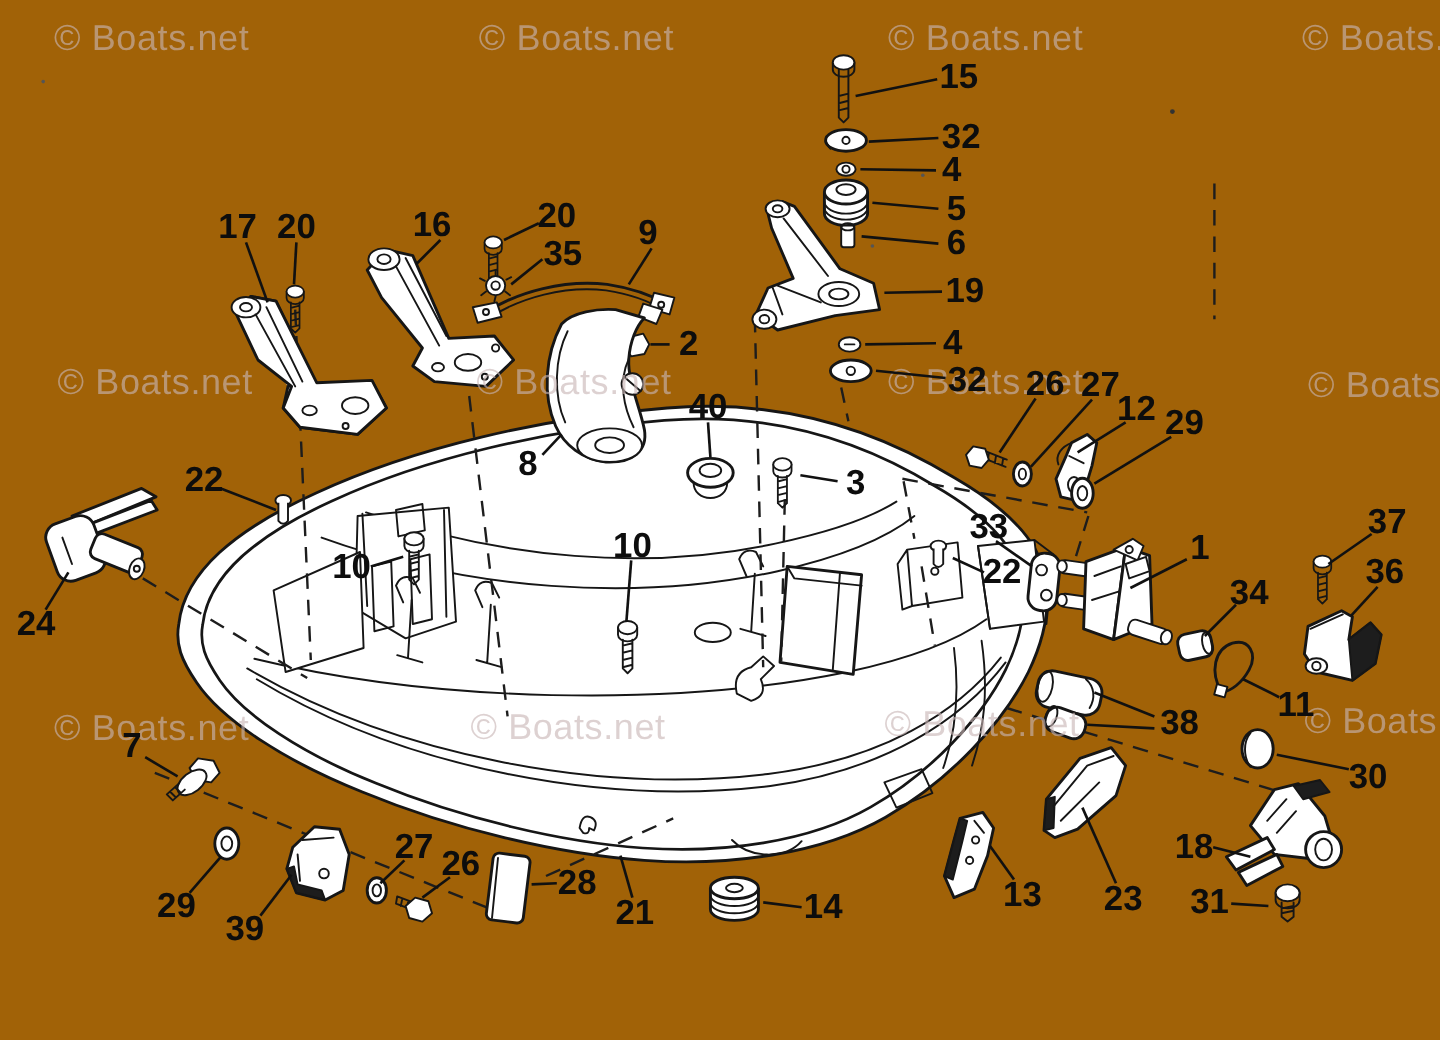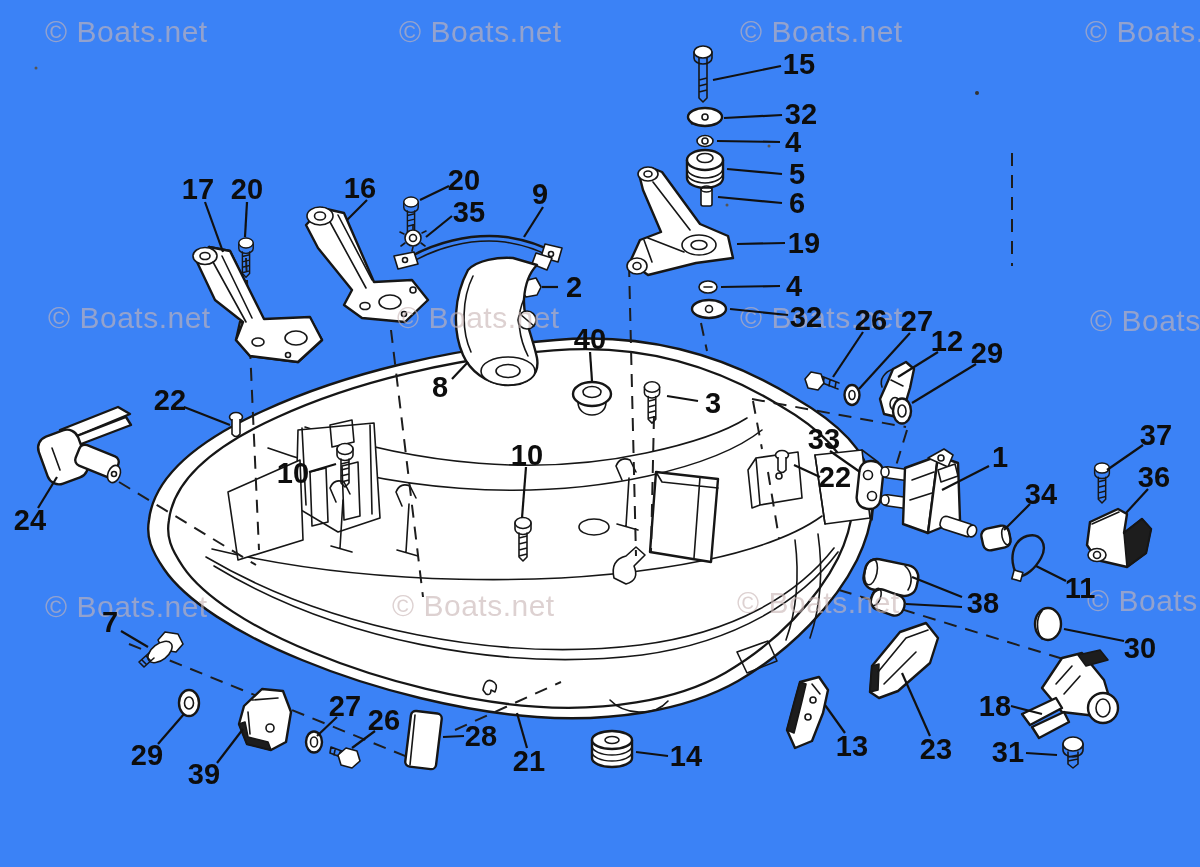--- a/index.html
+++ b/index.html
@@ -1,16 +1,16 @@
 <!DOCTYPE html>
 <html><head>
 <meta charset="utf-8">
 <style>
   html,body{margin:0;padding:0;background:#888;}
-  .stage{position:relative;width:1200px;height:867px;background:#3b82f6;overflow:hidden;
+  .stage{position:relative;width:1200px;height:867px;background:#a16207;overflow:hidden;
          font-family:"Liberation Sans",sans-serif;}
   svg{position:absolute;left:0;top:0;}
   .ln{stroke:#161616;stroke-width:2.4;fill:none;stroke-linecap:round;stroke-linejoin:round;}
   .lnt{stroke:#161616;stroke-width:1.6;fill:none;stroke-linecap:round;stroke-linejoin:round;}
   .fw{stroke:#161616;stroke-width:2.4;fill:#ffffff;stroke-linejoin:round;}
   .fwt{stroke:#161616;stroke-width:1.6;fill:#ffffff;stroke-linejoin:round;}
   .fd{stroke:#161616;stroke-width:1.6;fill:#1d1d1d;stroke-linejoin:round;}
   .dash{stroke:#1d1d1d;stroke-width:2;fill:none;stroke-dasharray:13 9;}
   .leader{stroke:#111;stroke-width:2.2;fill:none;}
   .callout{font:700 29px "Liberation Sans",sans-serif;fill:#0d0d0d;}

